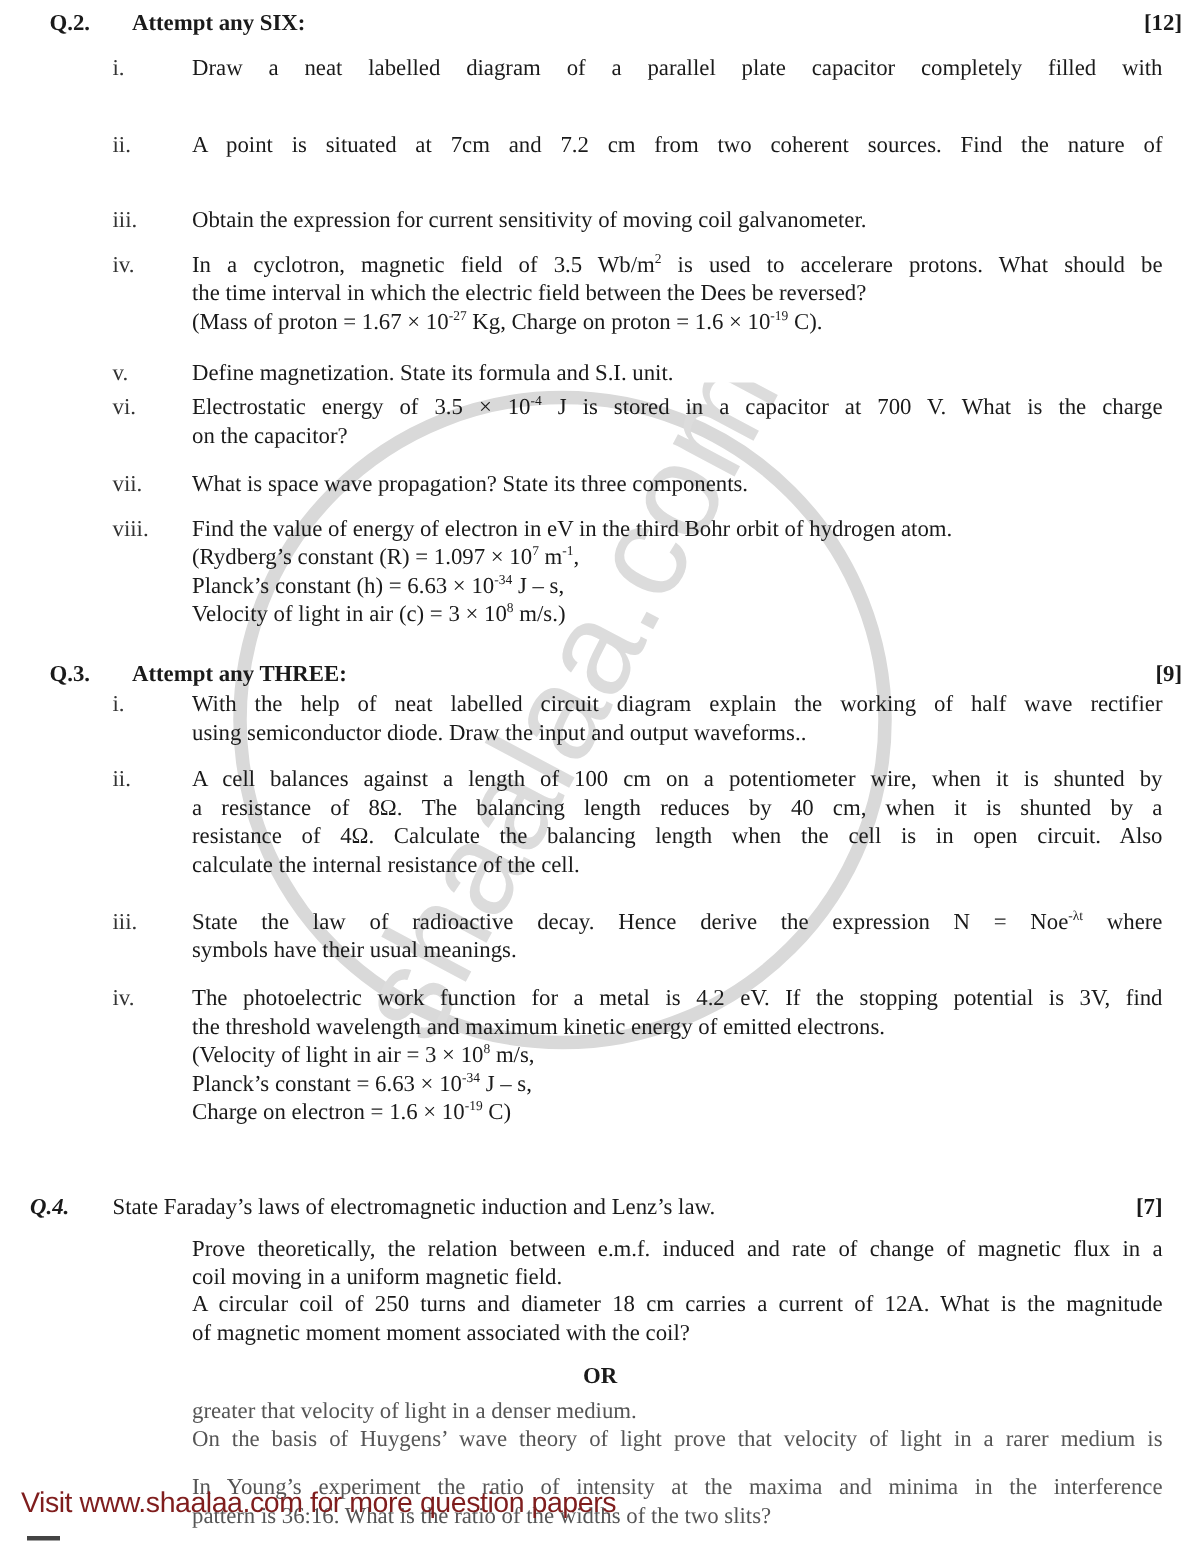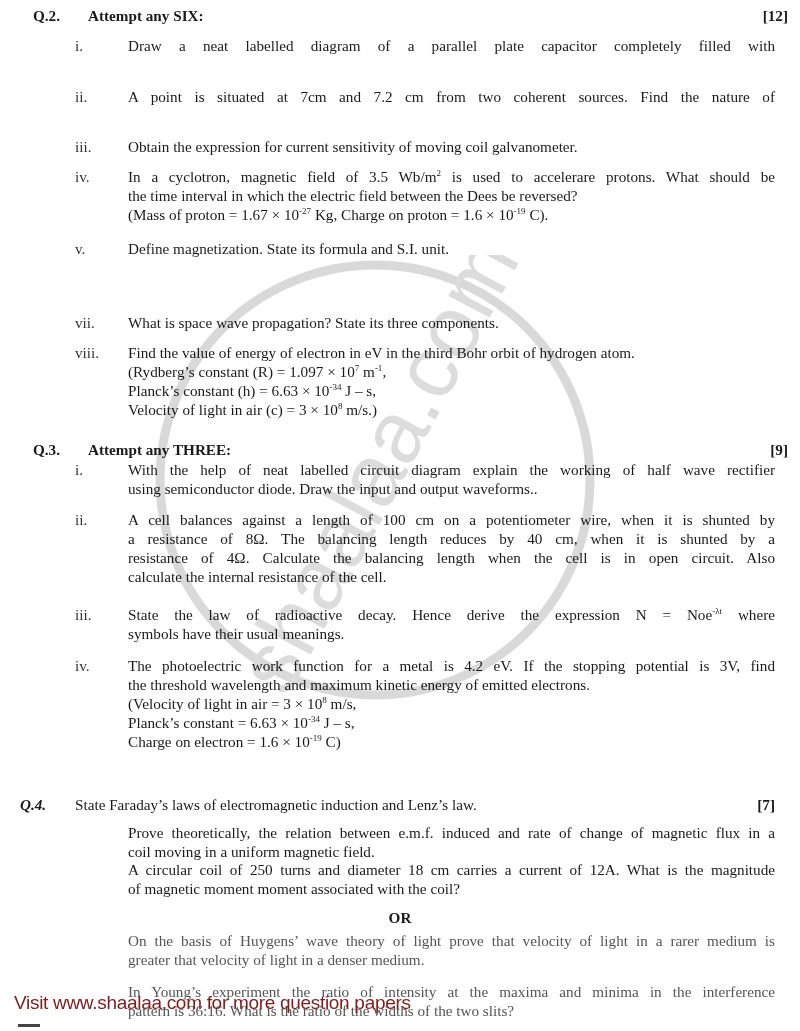--- a/index.html
+++ b/index.html
@@ -145,20 +145,27 @@
     </span>
   </div>
 
   <div class="item" style="top:239px;">
     <span class="num">v.</span>
     <span class="body">
       <span class="line">Define magnetization. State its formula and S.I. unit.</span>
     </span>
   </div>
 
+  <div class="item" style="top:262px;">
+    <span class="num">vi.</span>
+    <span class="body">
+      <span class="line just"><span>Electrostatic energy of 3.5 × 10</span><sup>-4</sup><span> J is stored in a capacitor at 700 V. What is the charge</span></span>
+      <span class="line">on the capacitor?</span>
+    </span>
+  </div>
 
   <div class="item" style="top:313px;">
     <span class="num">vii.</span>
     <span class="body">
       <span class="line">What is space wave propagation? State its three components.</span>
     </span>
   </div>
 
   <div class="item" style="top:343px;">
     <span class="num">viii.</span>
@@ -225,22 +232,22 @@
   </div>
 
   <div class="para" style="top:860px;">
     <span class="line just">A circular coil of 250 turns and diameter 18 cm carries a current of 12A. What is the magnitude</span>
     <span class="line">of magnetic moment moment associated with the coil?</span>
   </div>
 
   <div class="or">OR</div>
 
   <div class="para faint" style="top:931px;">
+    <span class="line">greater that velocity of light in a denser medium.</span>
     <span class="line just">On the basis of Huygens’ wave theory of light prove that velocity of light in a rarer medium is</span>
-    <span class="line">greater that velocity of light in a denser medium.</span>
   </div>
 
   <div class="para faint" style="top:982px;">
     <span class="line just">In Young’s experiment the ratio of intensity at the maxima and minima in the interference</span>
     <span class="line">pattern is 36:16. What is the ratio of the widths of the two slits?</span>
   </div>
 
   <div class="footer">Visit www.shaalaa.com for more question papers</div>
 
   <div class="corner-mark"></div>

